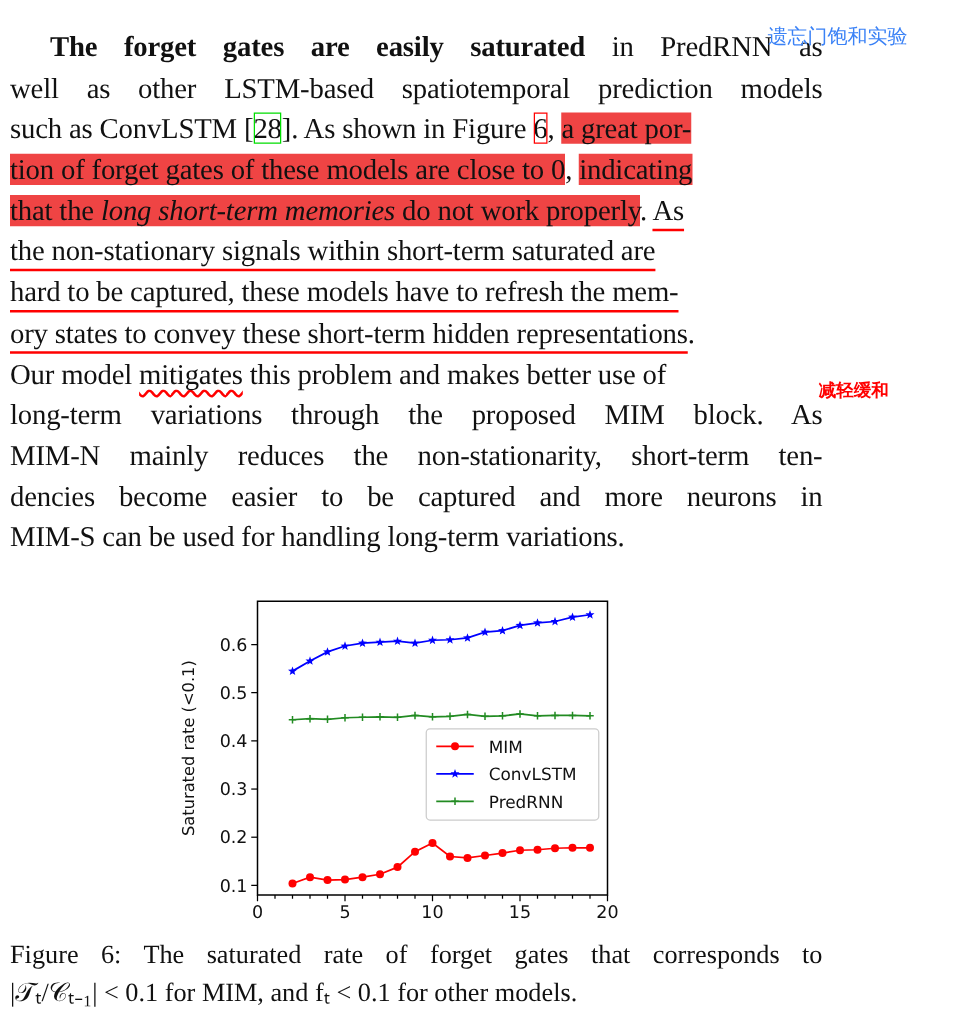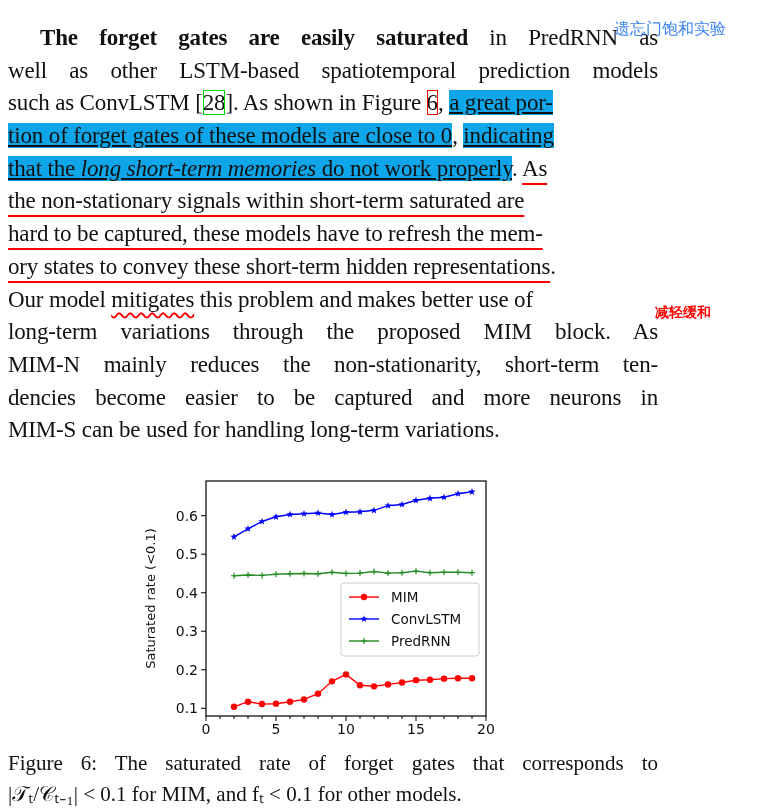--- a/index.html
+++ b/index.html
@@ -3,21 +3,21 @@
 <meta charset="utf-8">
 <style>
   html, body { margin: 0; padding: 0; background: #ffffff; }
   body { width: 768px; height: 811px; position: relative; overflow: hidden;
          font-family: "Liberation Serif", "DejaVu Serif", serif; color: #111; }
   .para { position: absolute; left: 8px; top: 22px; width: 650px;
           font-size: 23px; line-height: 32.7px; letter-spacing: -0.15px; }
   .line { white-space: nowrap; display: block; height: 32.7px; position: relative; }
   .justify { text-align: justify; text-align-last: justify; white-space: normal; }
   .indent { padding-left: 32px; }
-  .hl { background: #0ea5e9; text-decoration: underline; }
+  .hl { background: #ef4444; }
   .ul-red { text-decoration: underline; text-decoration-color: #ff0000;
             text-decoration-thickness: 2px; text-underline-offset: 7px; }
   .wavy { text-decoration: underline wavy #ff0000; text-decoration-thickness: 1.5px;
           text-underline-offset: 5px; }
   .cite-box { outline: 1.5px solid #00dd00; outline-offset: -1px; }
   .ref-box { outline: 1.5px solid #ff0000; outline-offset: -1px; }
   .note { position: absolute; font-family: "DejaVu Sans", sans-serif; font-size: 16px; }
   .note-green { color: #3b82f6; left: 614px; top: 19px; }
   .note-red { color: #ff0000; left: 655px; top: 304px; font-size: 14px; font-weight: bold; }
   .chart { position: absolute; left: 140px; top: 470px; width: 370px; height: 270px; }

